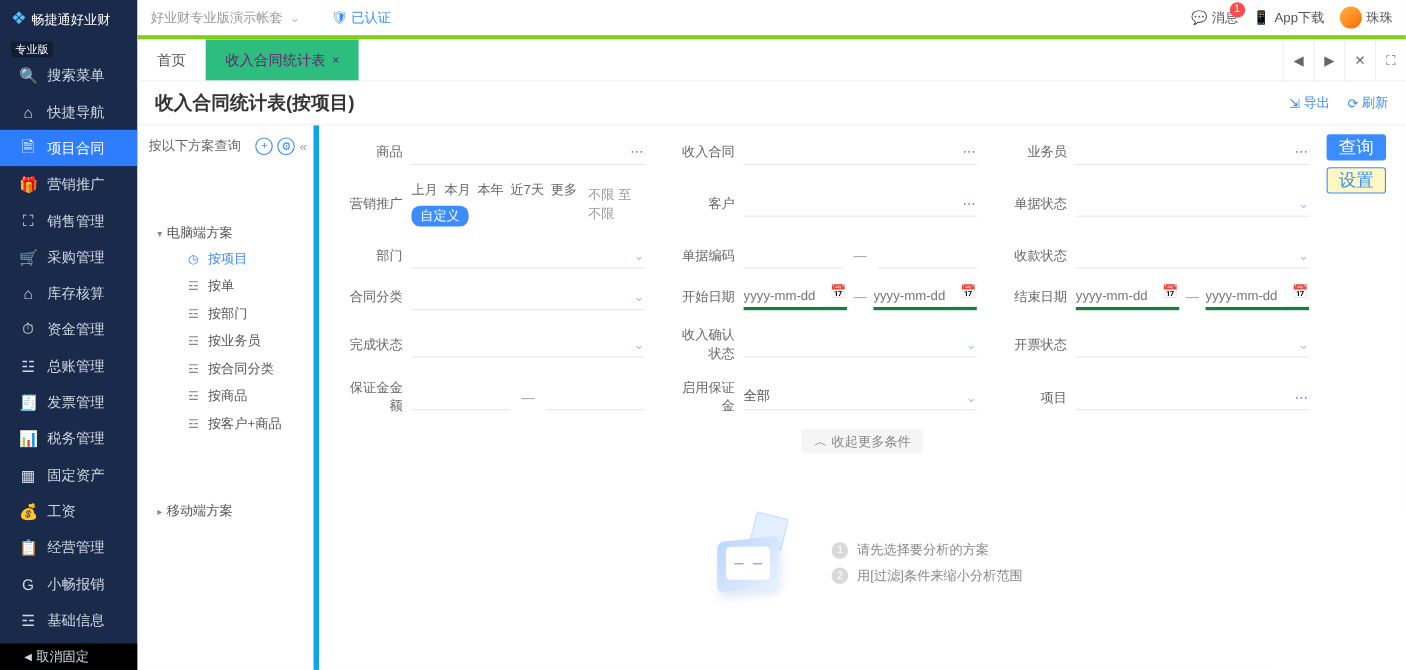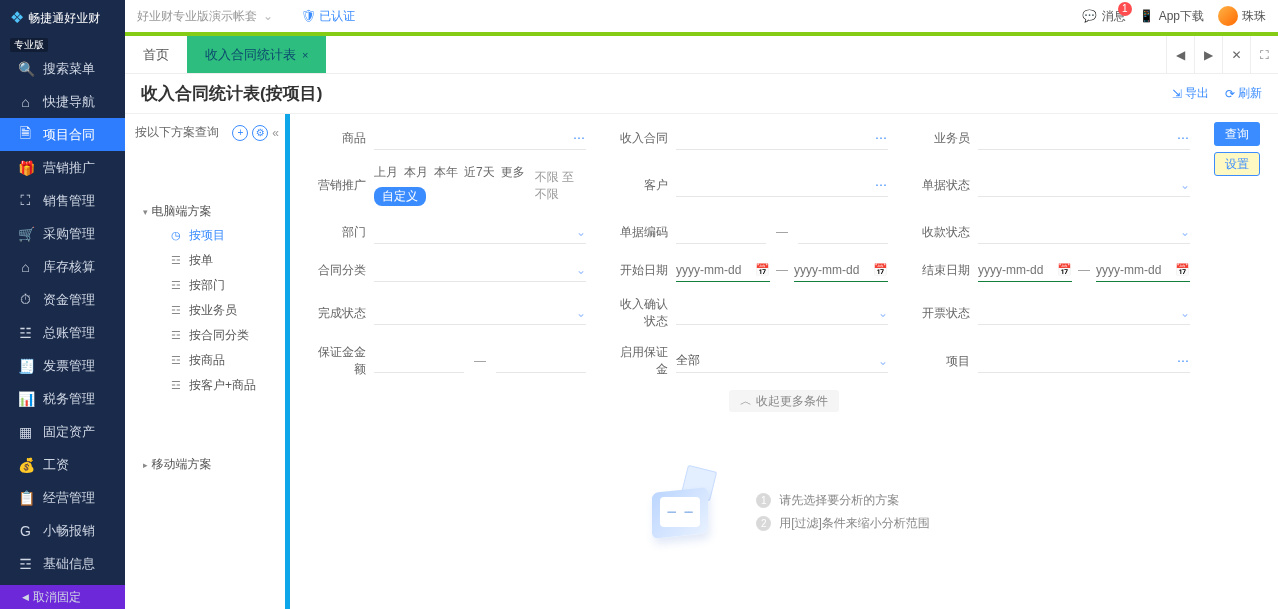--- a/index.html
+++ b/index.html
@@ -4,33 +4,33 @@
 <style>
 * { margin:0; padding:0; box-sizing:border-box; font-family:"Microsoft YaHei","PingFang SC",sans-serif; }
 body { width:1278px; height:609px; overflow:hidden; background:#f5f5f5; position:relative; }
 .sidebar { position:absolute; left:0; top:0; width:125px; height:609px; background:#1a2a4a; color:#cfd6e4; font-size:13px; }
 .logo-area { height:36px; line-height:36px; padding-left:10px; display:flex; align-items:center; gap:4px; }
 .logo-area .logo-text { font-size:12px; color:#fff; }
 .logo-tag { font-size:10px; background:#111d35; color:#fff; padding:0 4px; border-radius:2px; margin-left:-4px; }
 .side-item { height:33px; display:flex; align-items:center; padding-left:18px; cursor:pointer; gap:10px; }
 .side-item.active { background:#2e7dff; color:#fff; }
 .side-icon { width:15px; text-align:center; font-size:14px; }
-.pin-bar { position:absolute; bottom:0; left:0; width:125px; height:24px; background:#6d28d9; color:#cfd6e4; font-size:12px; display:flex; align-items:center; justify-content:flex-start; padding-left:22px; cursor:pointer;}
+.pin-bar { position:absolute; bottom:0; left:0; width:125px; height:24px; background:#000000; color:#cfd6e4; font-size:12px; display:flex; align-items:center; justify-content:flex-start; padding-left:22px; cursor:pointer;}
 .pin-bar::before{content:"◀"; font-size:9px; margin-right:4px;}
 .topbar { position:absolute; left:125px; top:0; right:0; height:36px; background:#fff; border-bottom:4px solid #84cc16; display:flex; align-items:center; padding:0 12px; font-size:12px; color:#666; }
 .topbar .account-select { color:#999; flex:0 0 auto; display:flex; align-items:center; gap:6px;}
 .topbar .verify { margin-left:28px; color:#3b8cff; display:flex; align-items:center; gap:3px; font-size:12px;}
 .top-right { margin-left:auto; display:flex; align-items:center; gap:14px; }
 .top-right .ritem { display:flex; align-items:center; gap:4px; cursor:pointer; color:#555;}
 .badge { position:relative; }
 .badge::after{ content:"1"; position:absolute; top:-6px; right:-6px; background:#ff4d4f; color:#fff; border-radius:50%; width:14px; height:14px; font-size:10px; display:flex; align-items:center; justify-content:center;}
 .avatar { width:20px; height:20px; border-radius:50%; background:linear-gradient(135deg,#ffb347,#ff6a00); display:inline-block;}
 .tabbar { position:absolute; left:125px; top:36px; right:0; height:38px; background:#fff; border-bottom:1px solid #eee; display:flex; align-items:stretch; font-size:13px; }
 .tabbar .tab { padding:0 18px; display:flex; align-items:center; color:#555; cursor:pointer; }
-.tabbar .tab.active { background:#2dbd7e; color:#0c4a6e; }
+.tabbar .tab.active { background:#2dbd7e; color:#701a75; }
 .tabbar .tab.active .close{ margin-left:6px; font-size:11px;}
 .tab-tools { margin-left:auto; display:flex; align-items:center; }
 .tab-tools .tbtn { width:28px; height:38px; display:flex; align-items:center; justify-content:center; border-left:1px solid #eee; cursor:pointer; color:#666; font-size:12px;}
 .content { position:absolute; left:125px; top:74px; right:0; bottom:0; background:#fff; overflow:hidden;}
 .page-head { height:40px; display:flex; align-items:center; padding:0 16px; border-bottom:1px solid #f0f0f0;}
 .page-head h2{ font-size:17px; font-weight:600; color:#333;}
 .page-head .head-actions{ margin-left:auto; display:flex; gap:16px; font-size:12px; }
 .page-head .head-actions .ha{ color:#3b8cff; cursor:pointer; display:flex; align-items:center; gap:3px;}
 .body-split{ position:absolute; top:40px; bottom:0; left:0; right:0; display:flex;}
 .fpanel{ width:165px; border-right:5px solid #0ea5e9; font-size:12px; color:#555; padding-top:6px;}
@@ -41,33 +41,33 @@
 .tree-group{ padding:4px 0 4px 18px;margin-top:47px;}
 .tree-group .grp-title{ display:flex; align-items:center; gap:4px; color:#555; cursor:pointer; padding:3px 0;}
 .tree-group .grp-title::before{ content:"▾"; font-size:9px; color:#888;}
 .tree-group.collapsed .grp-title::before{ content:"▸";}
 .tree-item{ display:flex; align-items:center; gap:6px; padding:4px 0 4px 28px; cursor:pointer; color:#555;}
 .tree-item .ti-icon{ width:12px; font-size:11px; color:#888;}
 .tree-item.sel{ color:#3b8cff;}
 .tree-item.sel .ti-icon{ color:#3b8cff;}
 .form-area{ flex:1; position:relative; padding:12px 18px 0 18px; font-size:12px; color:#555;}
 .action-col{ position:absolute; right:18px; top:8px; display:flex; flex-direction:column; gap:6px;}
-.btn{ min-width:44px; height:24px; border-radius:3px; font-size:12px; display:flex; align-items:center; justify-content:center; cursor:pointer; padding:0 10px;}
+.btn{ min-width:44px; height:24px; border-radius:3px; font-size:16px; display:flex; align-items:center; justify-content:center; cursor:pointer; padding:0 10px;}
 .btn-primary{ background:#3b8cff; color:#fff;}
 .btn-outline{ border:1px solid #3b8cff; color:#3b8cff; background:#fef9c3;}
 .form-grid{ display:grid; grid-template-columns: repeat(3, 1fr); column-gap:24px; row-gap:14px; padding-right:70px;}
 .fld{ display:flex; align-items:center; min-height:24px;}
 .fld-label{ width:58px; text-align:right; color:#666; margin-right:8px; flex-shrink:0;}
 .fld-ctrl{ flex:1; height:24px; border-bottom:1px solid #e6e6e6; display:flex; align-items:center; color:#999; position:relative;}
 .fld-ctrl.none{ border-bottom:none; }
 .fld-ctrl .tail{ margin-left:auto; color:#bbb; font-size:12px; cursor:pointer;}
 .fld-ctrl .tail.dots{ letter-spacing:1px; color:#3b8cff;}
 .fld-ctrl .tail.caret{ color:#9ec2ff;}
 .date-range{ display:flex; align-items:center; gap:6px;}
-.date-box{ flex:1; border-bottom:1px solid #15803d; height:24px; display:flex; align-items:center; color:#bbb; }
+.date-box{ flex:1; border-bottom:3px solid #15803d; height:24px; display:flex; color:#bbb; }
 .date-box input{ border:none; outline:none; font-size:12px; color:#888; width:70px;}
 .date-box .cal{ margin-left:auto; color:#3b8cff; font-size:12px;}
 .amount-range{ display:flex; align-items:center; gap:10px;}
 .amount-range .seg{ flex:1; border-bottom:1px solid #e6e6e6; height:24px;}
 .period-opts{ display:flex; gap:6px; align-items:center; flex-wrap:wrap; color:#666;}
 .period-opts .po{ cursor:pointer;}
 .period-opts .po.pill{ background:#3b8cff; color:#fff; padding:1px 8px; border-radius:8px;}
 .period-sub{ font-size:12px; color:#999; margin-top:2px; padding-left:0;}
 .collapse-bar{ margin:12px auto 0 auto; width:110px; height:22px; background:#f5f5f5; border-radius:3px; color:#888; font-size:12px; display:flex; align-items:center; justify-content:center; gap:4px; cursor:pointer;}
 .placeholder-area{ margin-top:50px; display:flex; align-items:center; justify-content:center; gap:28px;}

